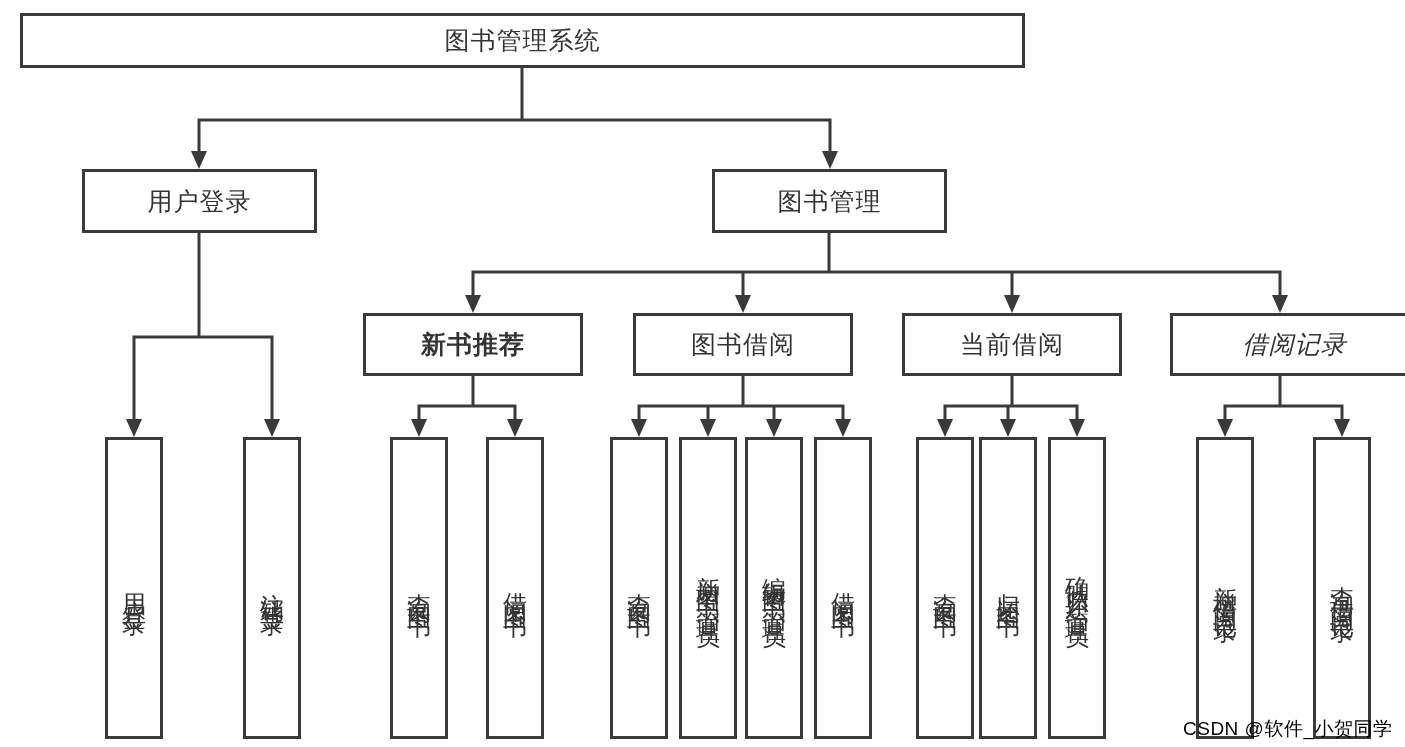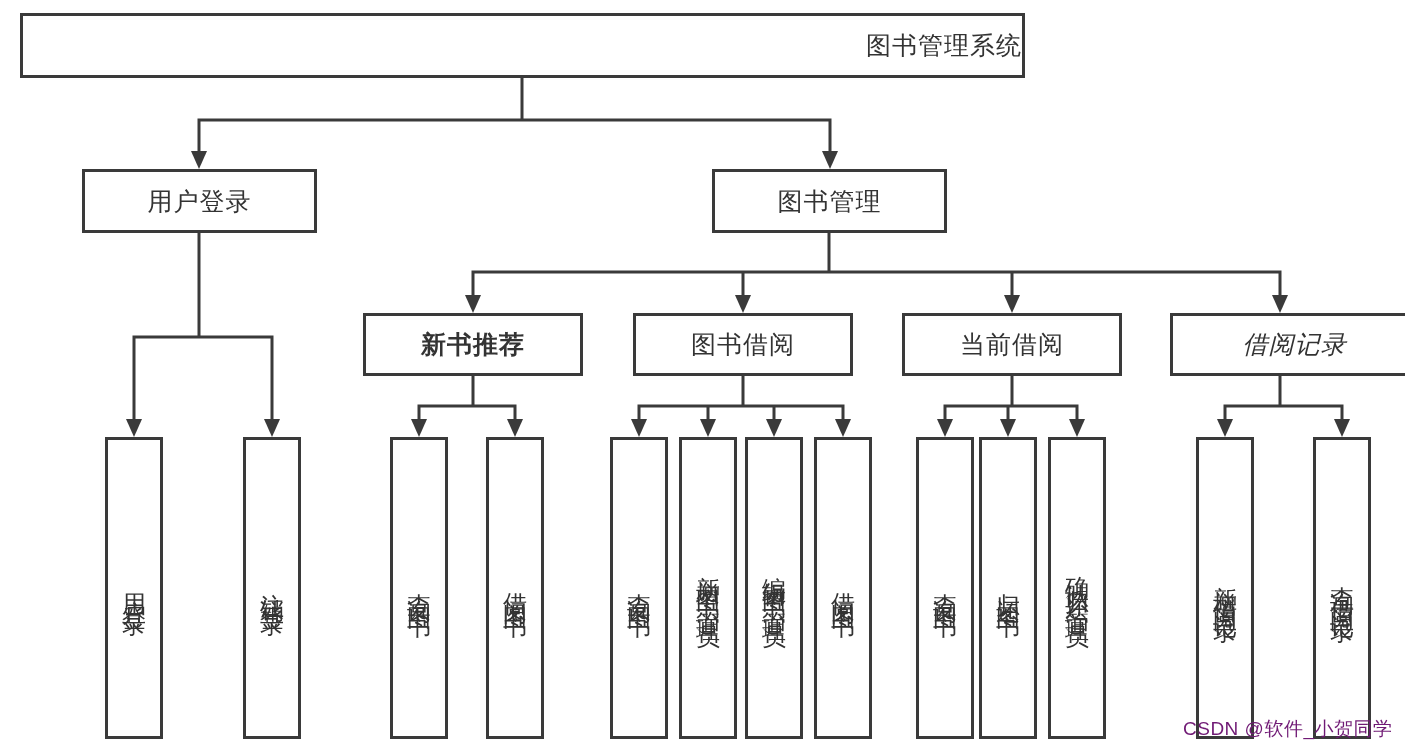--- a/index.html
+++ b/index.html
@@ -52,21 +52,21 @@
     letter-spacing: 7px;
     line-height: 1;
     white-space: nowrap;
   }
   .watermark {
     position: absolute;
     left: 1183px;
     top: 716px;
     z-index: 3;
     font-size: 19px;
-    color: #701a75;
+    color: #000000;
     letter-spacing: 0.5px;
     white-space: nowrap;
   }
 </style>
 </head>
 <body>
 
 <div class="stage">
 
   <svg class="connectors" width="1405" height="747" viewBox="0 0 1405 747">
@@ -105,21 +105,21 @@
       <polygon points="1000,419 1016,419 1008,437"></polygon>
       <polygon points="1069,419 1085,419 1077,437"></polygon>
     </g>
     <g>
       <path d="M1280 376 V406 M1225 406 H1342 M1225 406 V421 M1342 406 V421"></path>
       <polygon points="1217,419 1233,419 1225,437"></polygon>
       <polygon points="1334,419 1350,419 1342,437"></polygon>
     </g>
   </svg>
 
-  <div class="box hbox" style="left:20px; top:13px; width:1005px; height:65px;justify-content:flex-end;">
+  <div class="box hbox" style="left:20px; top:13px; width:1005px; height:55px;">
     <span>图书管理系统</span>
   </div>
 
   <div class="box hbox" style="left:82px; top:169px; width:235px; height:64px;">
     <span>用户登录</span>
   </div>
   <div class="box hbox" style="left:712px; top:169px; width:235px; height:64px;align-items:center;">
     <span>图书管理</span>
   </div>
 

